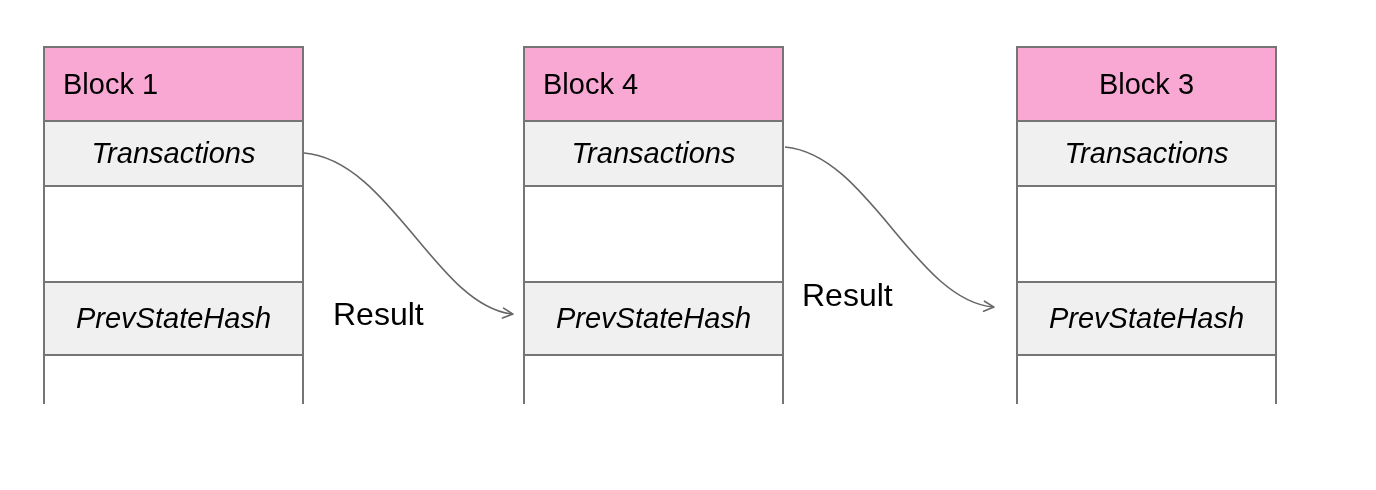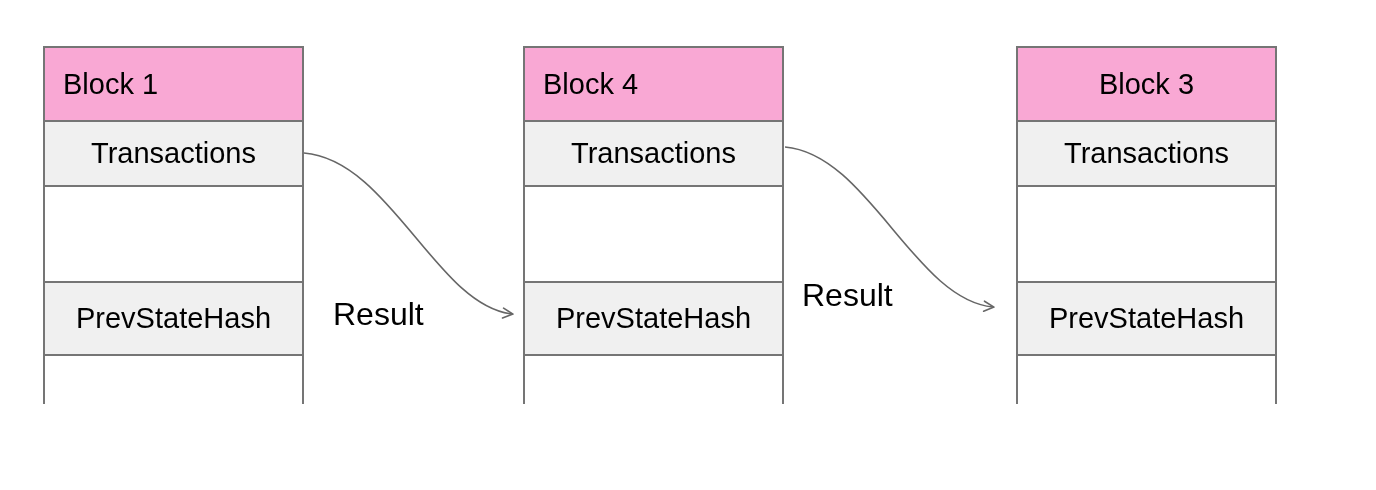--- a/index.html
+++ b/index.html
@@ -38,21 +38,21 @@
     align-items: center;
     justify-content: center;
     font-size: 29px;
     line-height: 1;
     color: #000000;
     overflow: hidden;
   }
   .row + .row { border-top: 2px solid #757575; }
   .row-title { height: 72px; justify-content: flex-start; padding-left: 18px; }
   .row-title.centered { justify-content: center; padding-left: 0; }
-  .row-filled { background: #f0f0f0; }
+  .row-filled { background: #f0f0f0; font-style: italic; }
   .row-transactions { height: 65px; }
   .row-empty-mid { height: 96px; background: #ffffff; }
   .row-prevstatehash { height: 73px; }
   .row-empty-bottom { height: 56px; background: #ffffff; }
   .connector-label {
     position: absolute;
     font-size: 32px;
     line-height: 1;
     color: #000000;
     white-space: nowrap;

